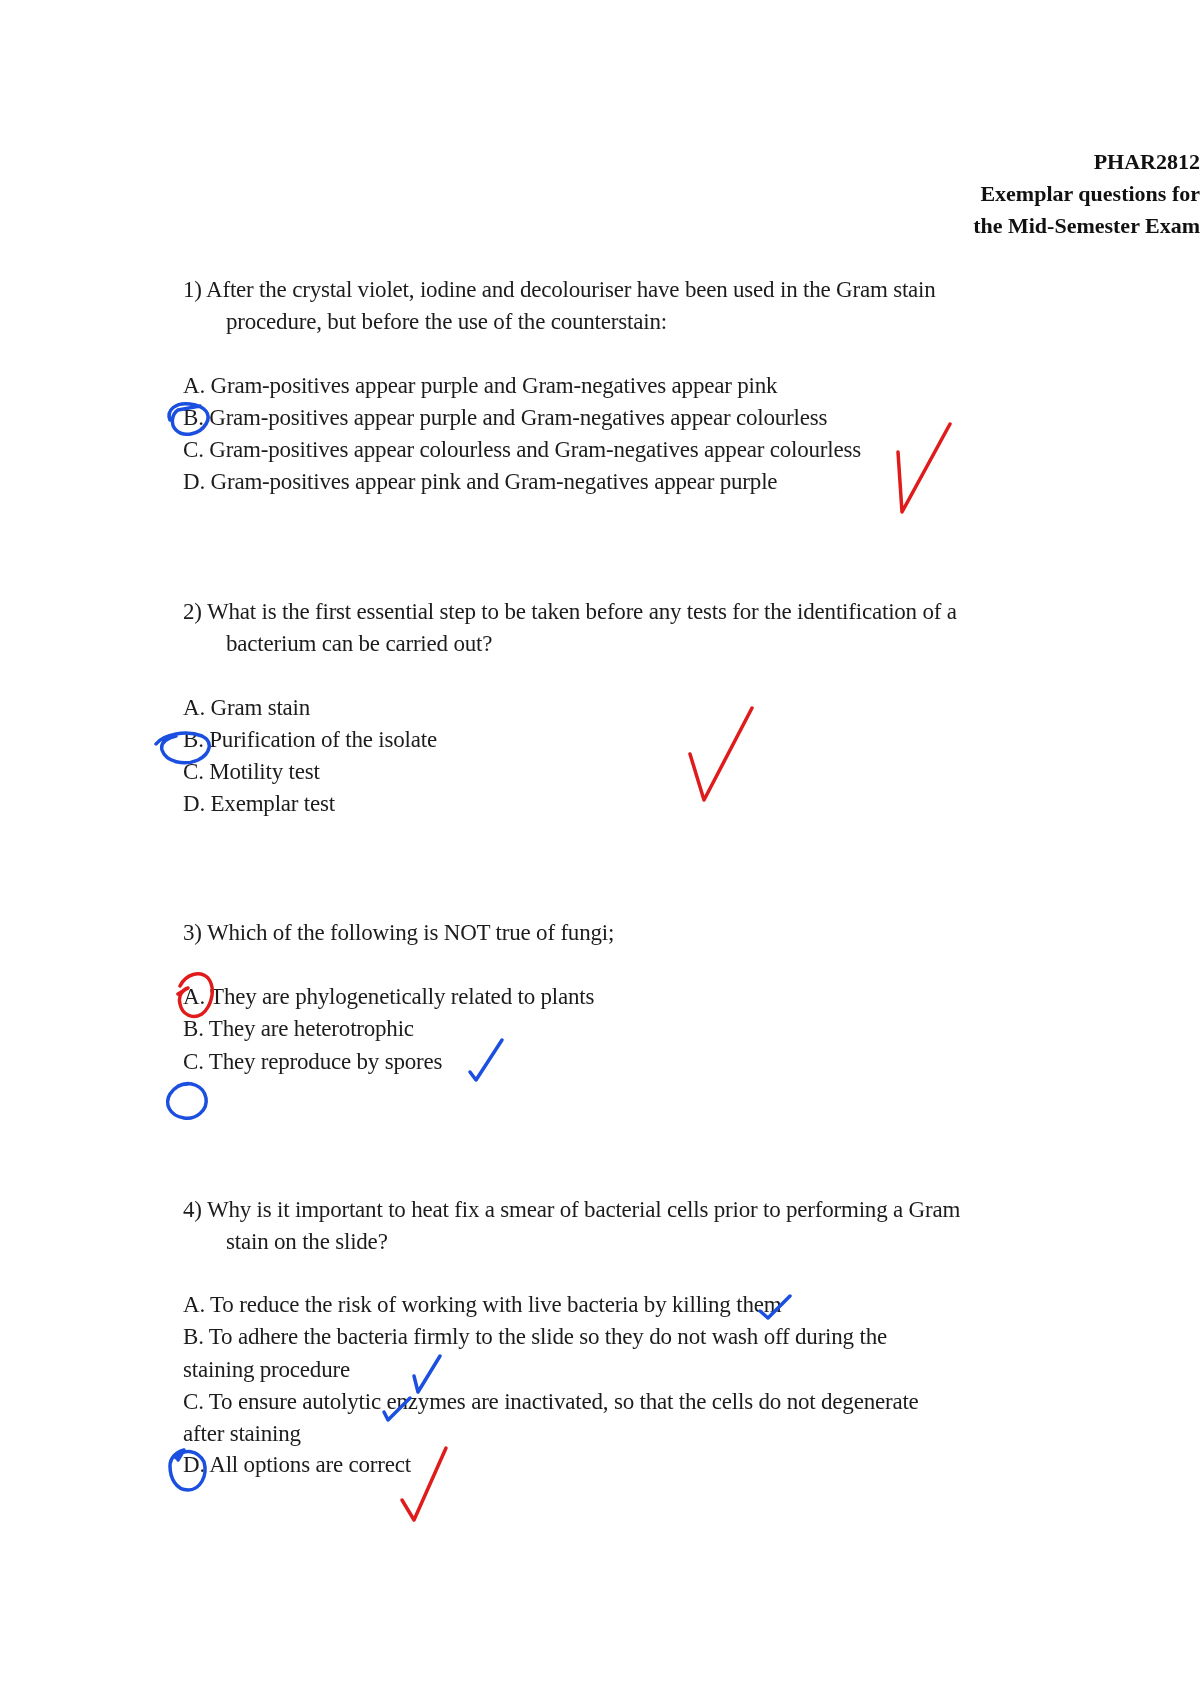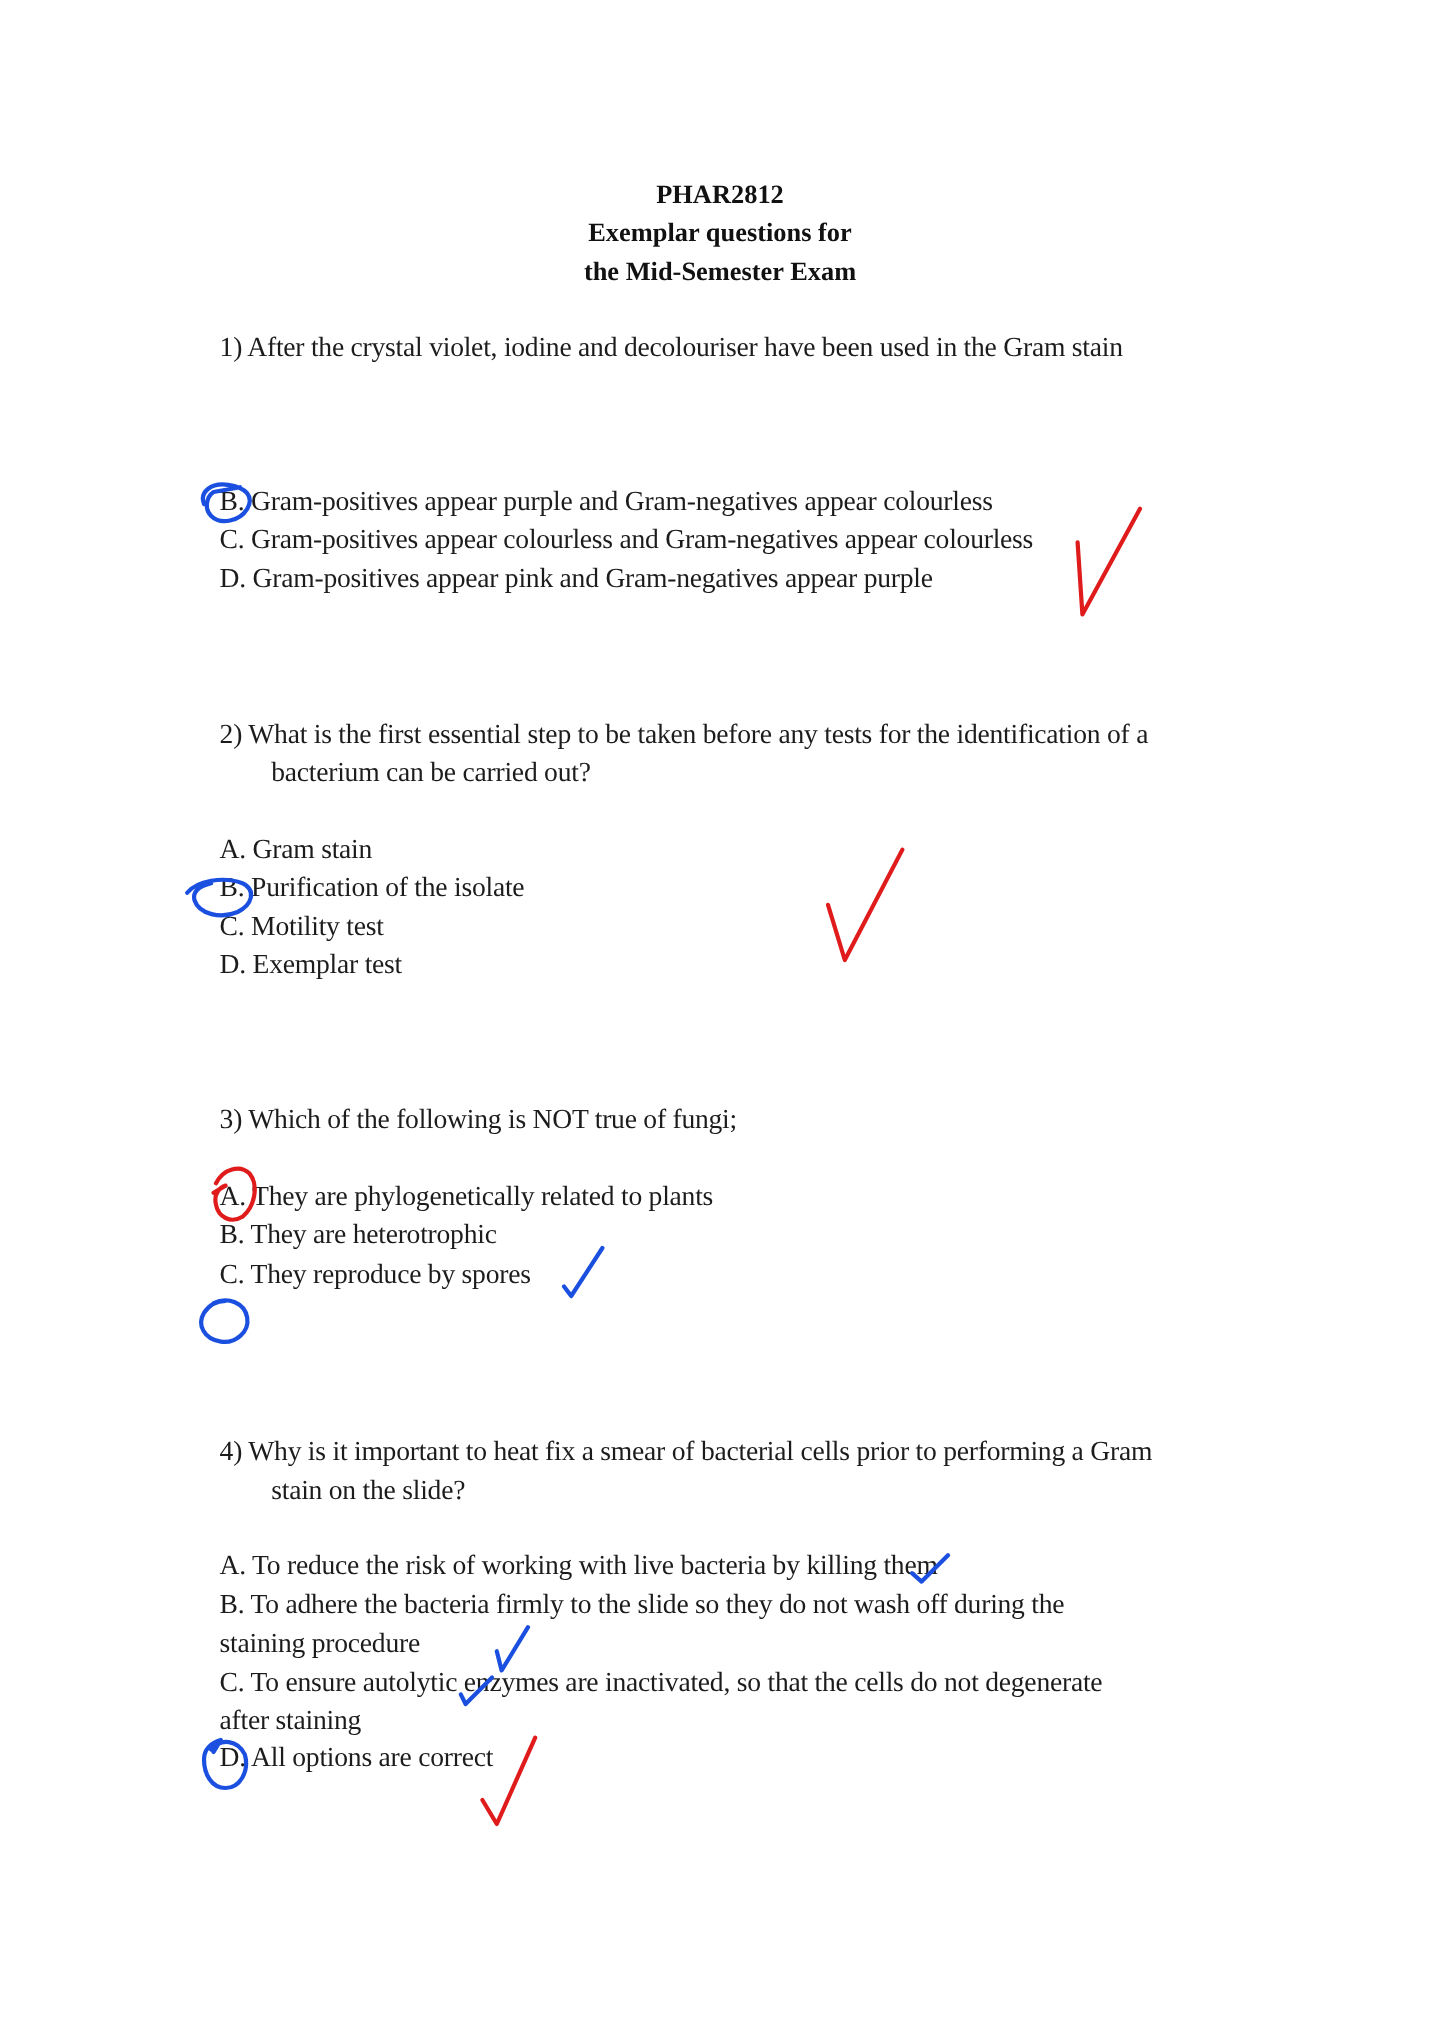--- a/index.html
+++ b/index.html
@@ -3,21 +3,21 @@
 <meta charset="utf-8">
 <style>
   html, body { margin: 0; padding: 0; background: #ffffff; }
   body {
     width: 1200px; height: 1698px; position: relative; overflow: hidden;
     font-family: "Liberation Serif", "DejaVu Serif", serif;
     color: #1a1a1a;
   }
   .page { position: absolute; left: 0; top: 0; width: 1200px; height: 1698px; }
   .title-line {
-    position: absolute; left: 0; width: 1200px; text-align: center;
+    position: absolute; left: 0; width: 1200px; text-align: right;
     font-weight: bold; font-size: 22px; line-height: 30px; color: #111;
   }
   .line {
     position: absolute; font-size: 23px; line-height: 28px; white-space: nowrap; color: #1c1c1c;
     letter-spacing: -0.2px;
   }
   .q { left: 183px; }
   .q-cont { left: 226px; }
   .opt { left: 183px; }
   .ann { position: absolute; pointer-events: none; }
@@ -26,20 +26,22 @@
 </head>
 <body>
 
 <div class="page">
 
   <div class="title-line" style="top:147px">PHAR2812</div>
   <div class="title-line" style="top:179px">Exemplar questions for</div>
   <div class="title-line" style="top:211px">the Mid-Semester Exam</div>
 
   <div class="line q" style="top:276px">1) After the crystal violet, iodine and decolouriser have been used in the Gram stain</div>
+  <div class="line q-cont" style="top:308px">procedure, but before the use of the counterstain:</div>
+  <div class="line opt" style="top:372px">A. Gram-positives appear purple and Gram-negatives appear pink</div>
   <div class="line opt" style="top:404px">B. Gram-positives appear purple and Gram-negatives appear colourless</div>
   <div class="line opt" style="top:468px">D. Gram-positives appear pink and Gram-negatives appear purple</div>
   <div class="line opt" style="top:436px">C. Gram-positives appear colourless and Gram-negatives appear colourless</div>
 
   <div class="line q" style="top:598px">2) What is the first essential step to be taken before any tests for the identification of a</div>
   <div class="line q-cont" style="top:630px">bacterium can be carried out?</div>
   <div class="line opt" style="top:694px">A. Gram stain</div>
   <div class="line opt" style="top:726px">B. Purification of the isolate</div>
   <div class="line opt" style="top:758px">C. Motility test</div>
   <div class="line opt" style="top:790px">D. Exemplar test</div>

